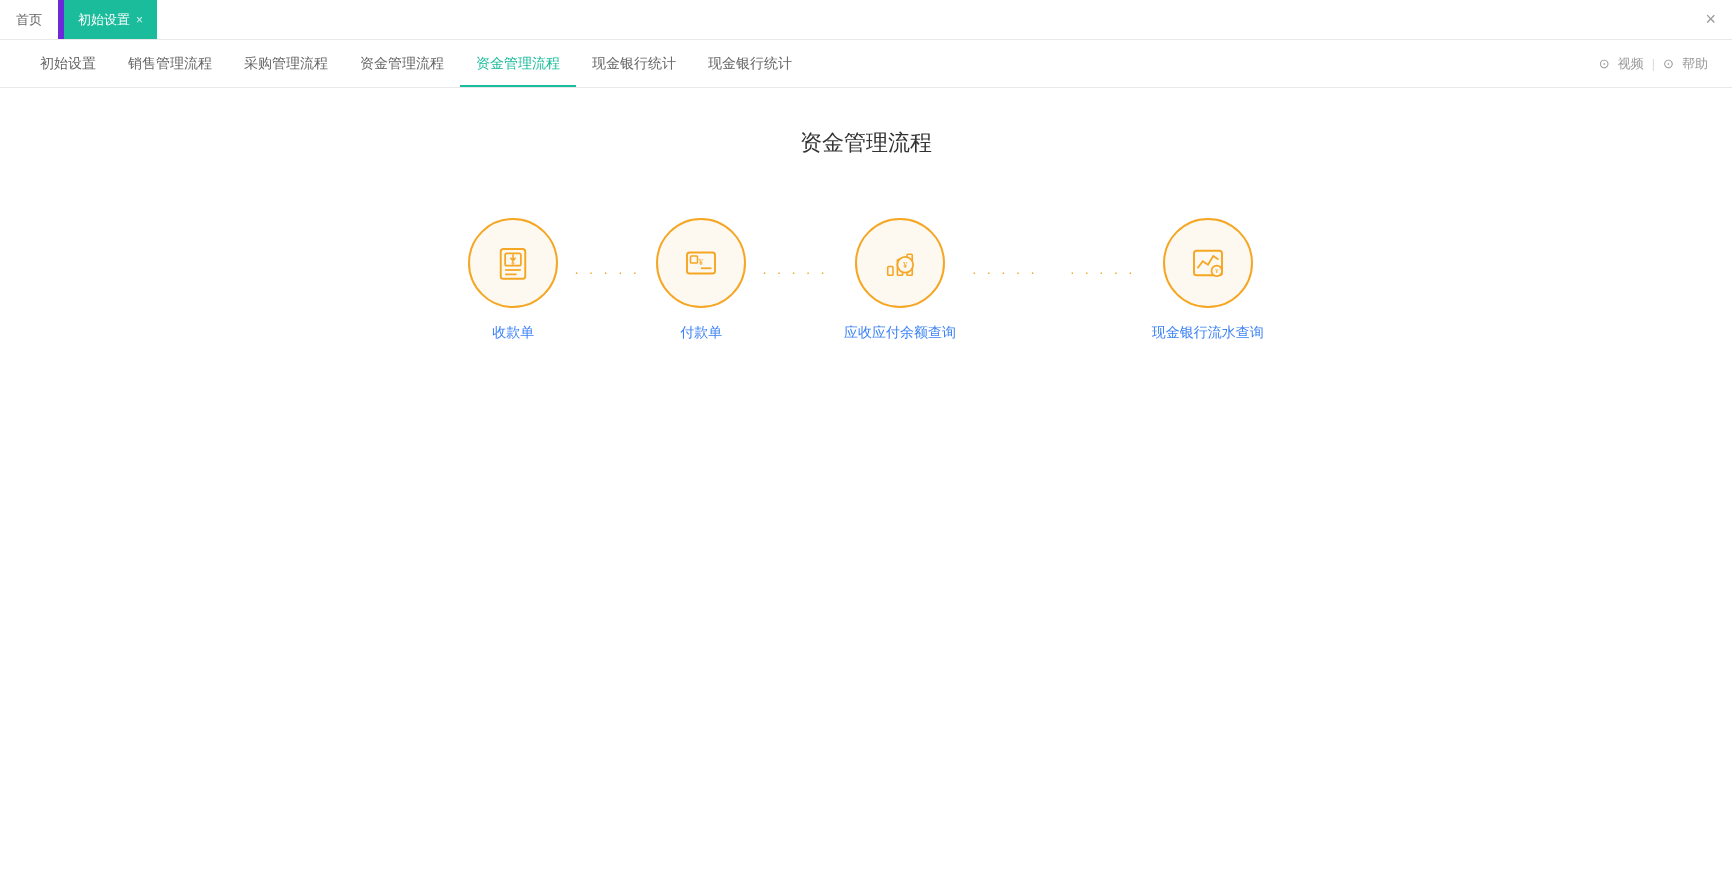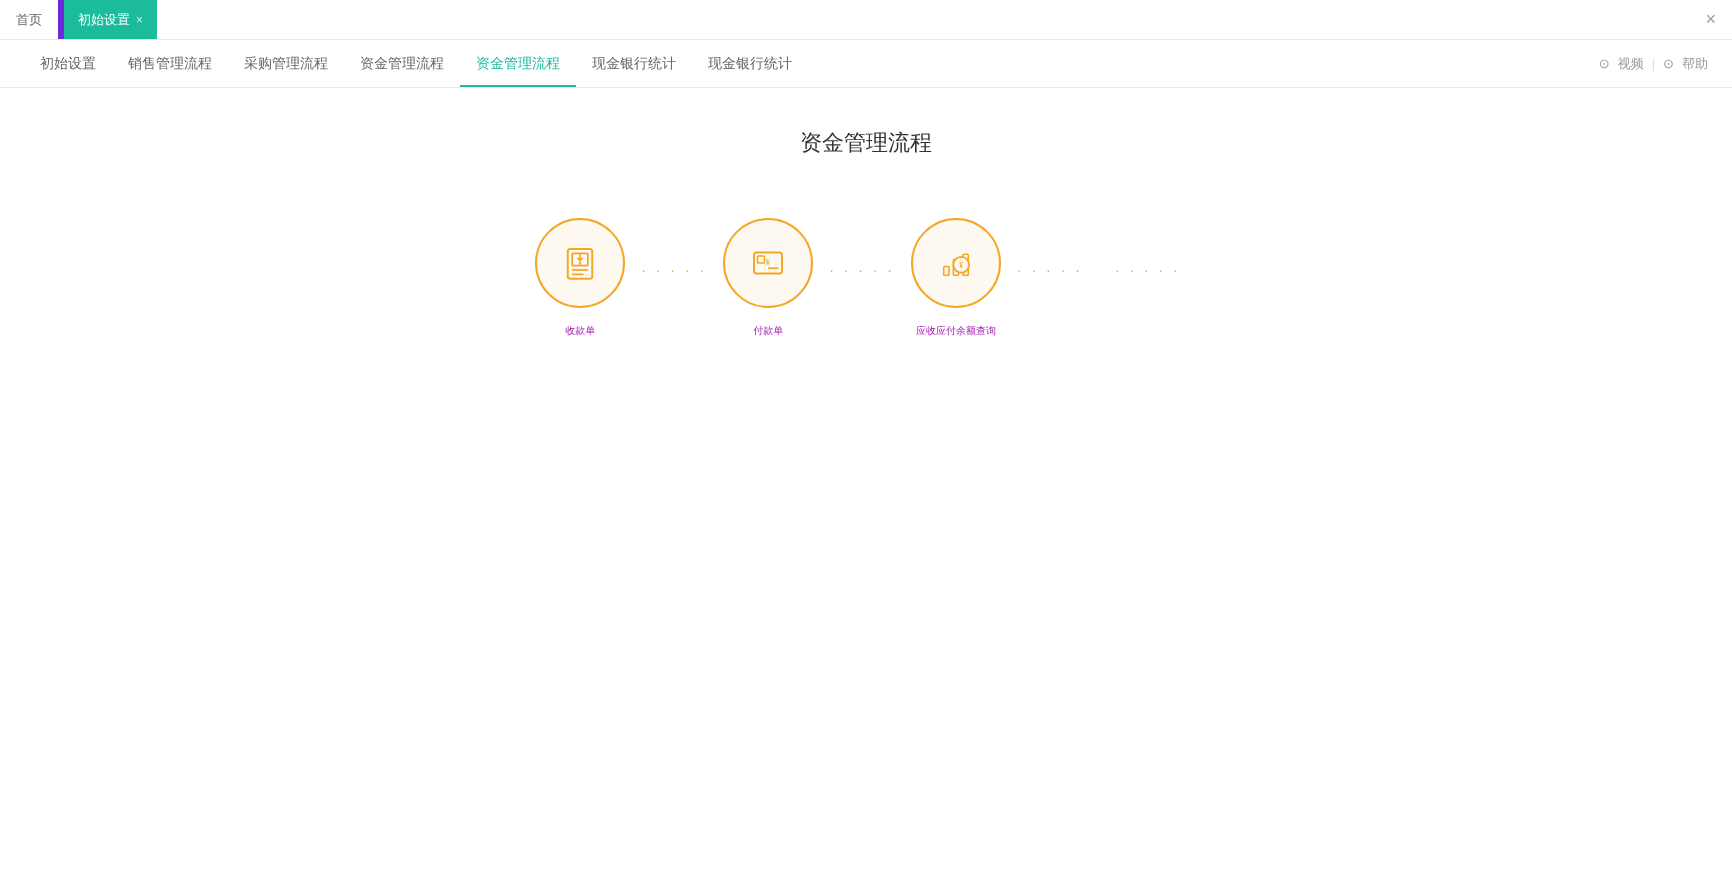--- a/index.html
+++ b/index.html
@@ -130,22 +130,22 @@
       height: 90px;
       border-radius: 50%;
       border: 2px solid #f5a623;
       background: #fdf8f0;
       display: flex;
       align-items: center;
       justify-content: center;
       margin-bottom: 16px;
     }
     .flow-label {
-      font-size: 10px;
-      color: #a21caf;
+      font-size: 14px;
+      color: #3b82f6;
       text-align: center;
     }
     .flow-connector {
       display: flex;
       align-items: center;
       padding: 0 16px;
       margin-bottom: 16px;
       color: #f5a623;
       letter-spacing: 3px;
       font-size: 14px;
@@ -253,15 +253,28 @@
         </svg>
       </div>
       <span class="flow-label">应收应付余额查询</span>
     </div>
 
     <div class="flow-connector">· · · · ·</div>
 
 
     <div class="flow-connector">· · · · ·</div>
 
+    <div class="flow-step">
+      <div class="flow-circle">
+        <svg class="icon-svg" viewBox="0 0 48 48" fill="none" xmlns="http://www.w3.org/2000/svg">
+          <rect x="8" y="10" width="32" height="28" rx="3" stroke="#f5a623" stroke-width="2.2" fill="none"></rect>
+
+          <polyline points="12,30 18,22 24,26 30,16 36,20" stroke="#f5a623" stroke-width="2" fill="none"></polyline>
+
+          <circle cx="34" cy="33" r="6" stroke="#f5a623" stroke-width="2" fill="#fdf8f0"></circle>
+          <text x="34" y="34" text-anchor="middle" dominant-baseline="middle" font-size="7" fill="#f5a623" font-family="serif">¥</text>
+        </svg>
+      </div>
+      <span class="flow-label">现金银行流水查询</span>
+    </div>
 
   </div>
 </div>
 
 </body></html>

